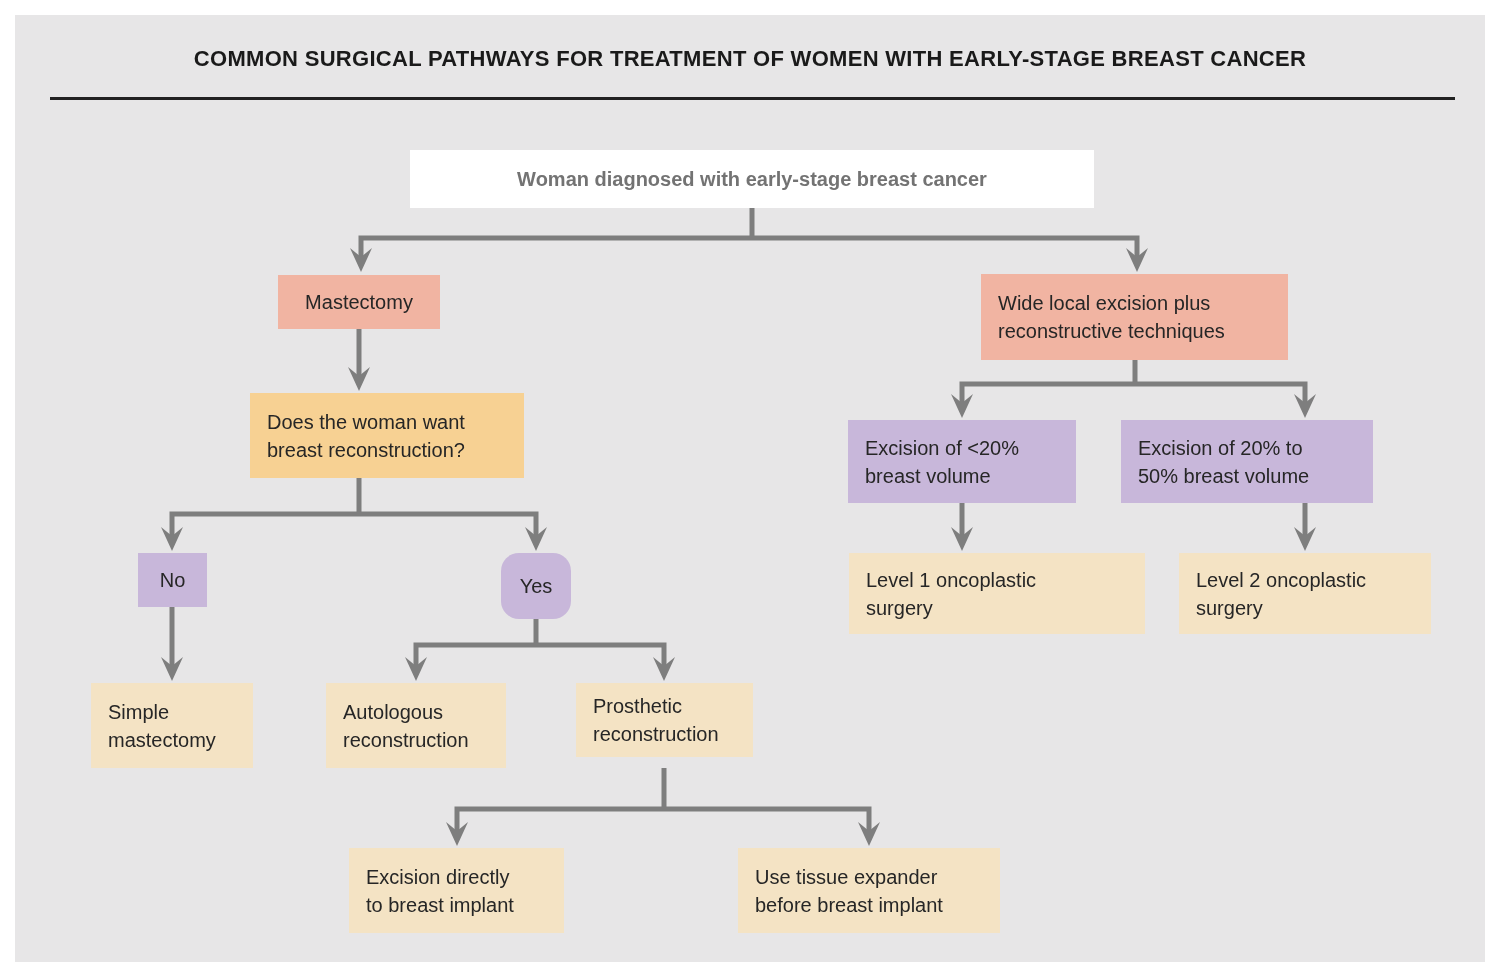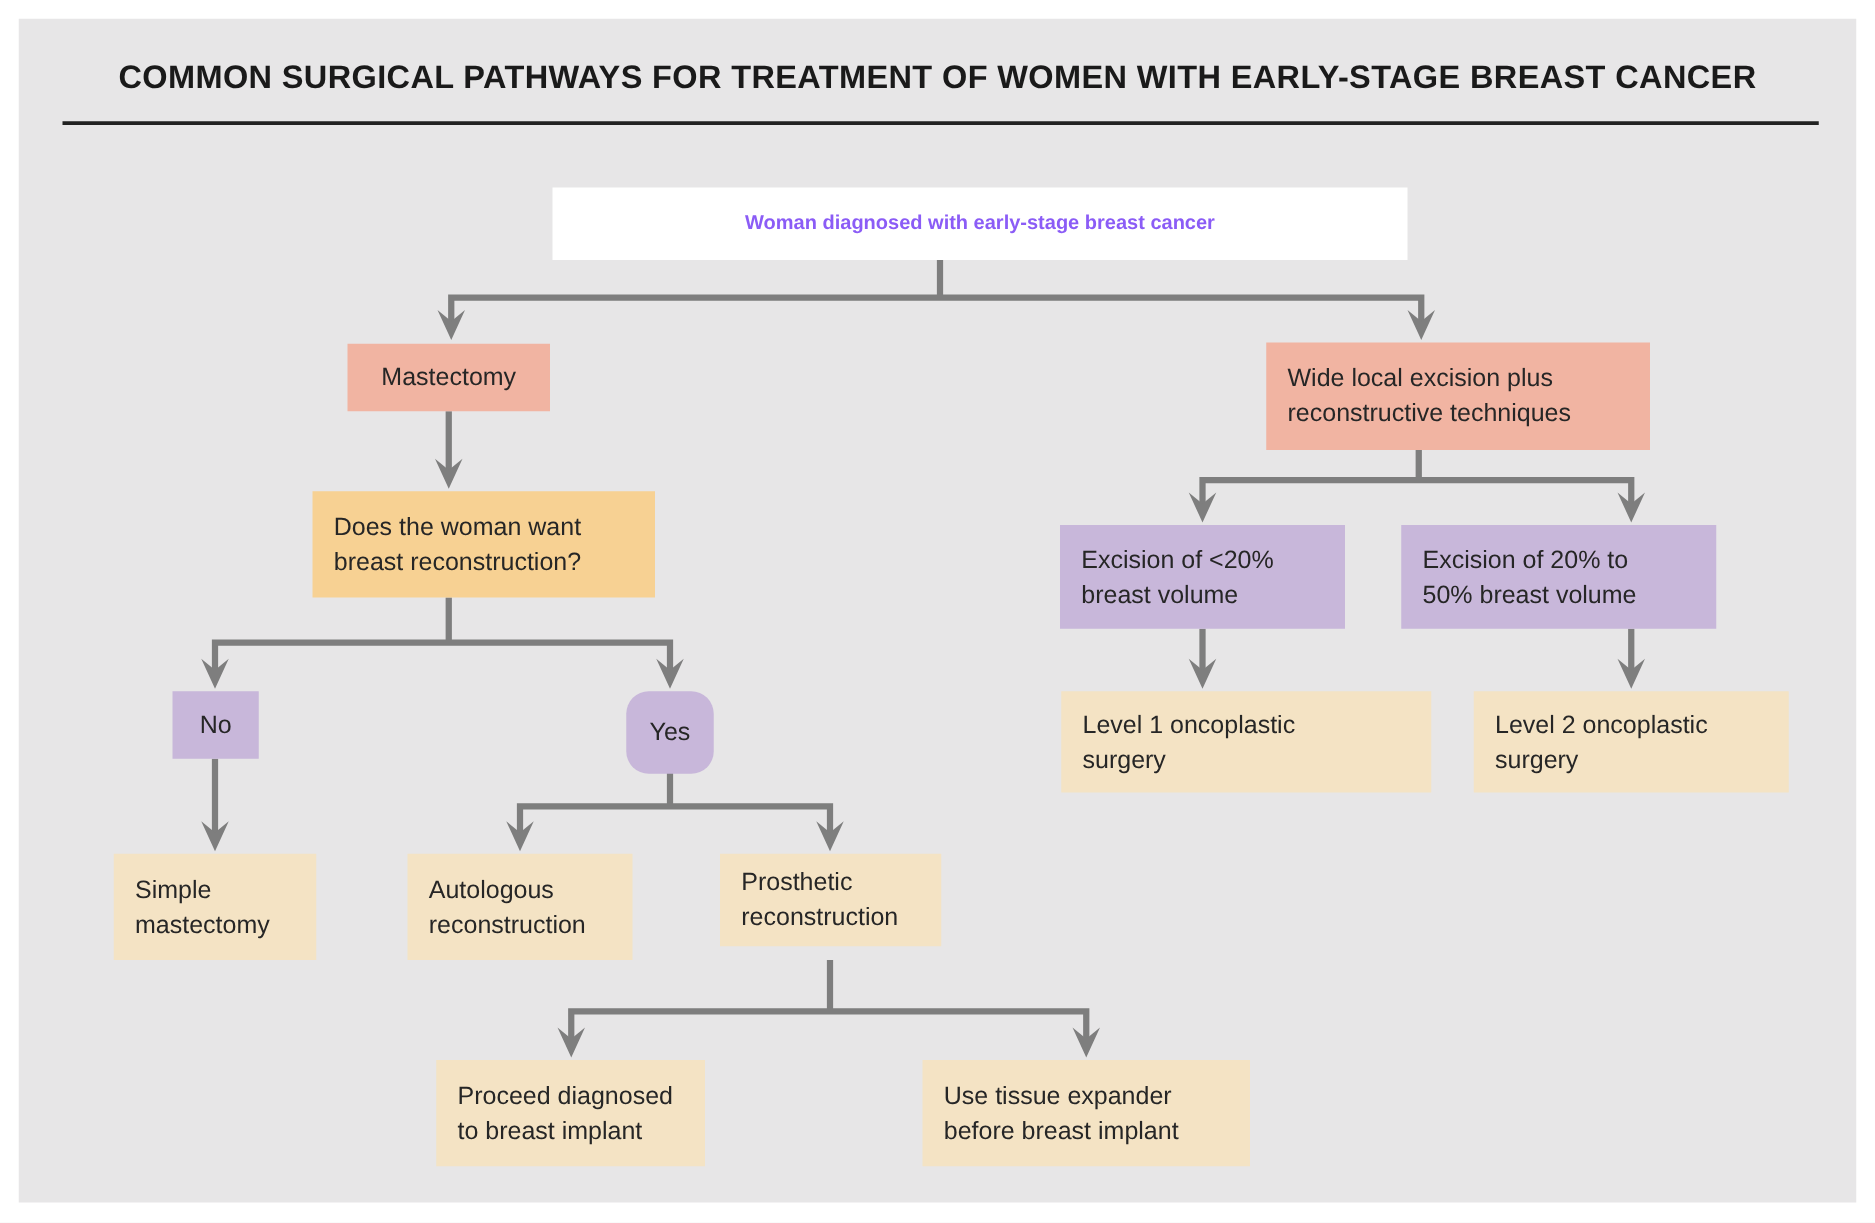--- a/index.html
+++ b/index.html
@@ -10,21 +10,21 @@
     font-family:"Liberation Sans","DejaVu Sans",sans-serif;
     overflow:hidden;
   }
   .panel{
     position:absolute;left:15px;top:15px;width:1470px;height:947px;
     background:#e7e6e7;
   }
   .title{
     position:absolute;left:0;top:46px;width:1500px;
     text-align:center;
-    font-size:26px;font-weight:bold;color:#1a1a1a;
+    font-size:22px;font-weight:bold;color:#1a1a1a;
     letter-spacing:0.3px;
   }
   .rule{
     position:absolute;left:50px;top:97px;width:1405px;height:3px;
     background:#222222;
   }
   .connectors{position:absolute;left:0;top:0;width:1500px;height:978px;}
   .node{
     position:absolute;
     display:flex;align-items:center;
@@ -32,25 +32,25 @@
     white-space:pre-line;
     box-sizing:border-box;
   }
   .pad{padding-left:17px;padding-right:6px;}
   .center{justify-content:center;text-align:center;}
   .white{background:#ffffff;}
   .salmon{background:#f1b4a2;}
   .orange{background:#f7d193;margin-left:28px;}
   .purple{background:#c8b7da;}
   .cream{background:#f4e3c4;}
-  .start-text{font-size:16px;font-weight:bold;color:#8b5cf6;margin-left:32px;}
+  .start-text{font-size:20px;font-weight:bold;color:#737373;}
 
   #n-diagnosis{left:410px;top:150px;width:684px;height:58px;}
   #n-mastectomy{left:278px;top:275px;width:162px;height:54px;}
-  #n-wide{left:981px;top:274px;width:307px;height:86px;margin-left:32px;}
+  #n-wide{left:981px;top:274px;width:307px;height:86px;}
   #n-question{left:222px;top:393px;width:274px;height:85px;}
   #n-no{left:138px;top:553px;width:69px;height:54px;}
   #n-yes{left:501px;top:553px;width:70px;height:66px;border-radius:18px;}
   #n-simple{left:91px;top:683px;width:162px;height:85px;}
   #n-autologous{left:326px;top:683px;width:180px;height:85px;}
   #n-prosthetic{left:576px;top:683px;width:177px;height:74px;}
   #n-excision-lt20{left:848px;top:420px;width:228px;height:83px;}
   #n-excision-20-50{left:1121px;top:420px;width:252px;height:83px;}
   #n-level1{left:849px;top:553px;width:296px;height:81px;}
   #n-level2{left:1179px;top:553px;width:252px;height:81px;}
@@ -131,18 +131,18 @@
 
   <div id="n-excision-20-50" class="node purple pad">Excision of 20% to
 50% breast volume</div>
 
   <div id="n-level1" class="node cream pad">Level 1 oncoplastic
 surgery</div>
 
   <div id="n-level2" class="node cream pad">Level 2 oncoplastic
 surgery</div>
 
-  <div id="n-direct" class="node cream pad">Proceed diagnosed
+  <div id="n-direct" class="node cream pad">Excision directly
 to breast implant</div>
 
   <div id="n-expander" class="node cream pad">Use tissue expander
 before breast implant</div>
 </div>
 
 </body></html>

